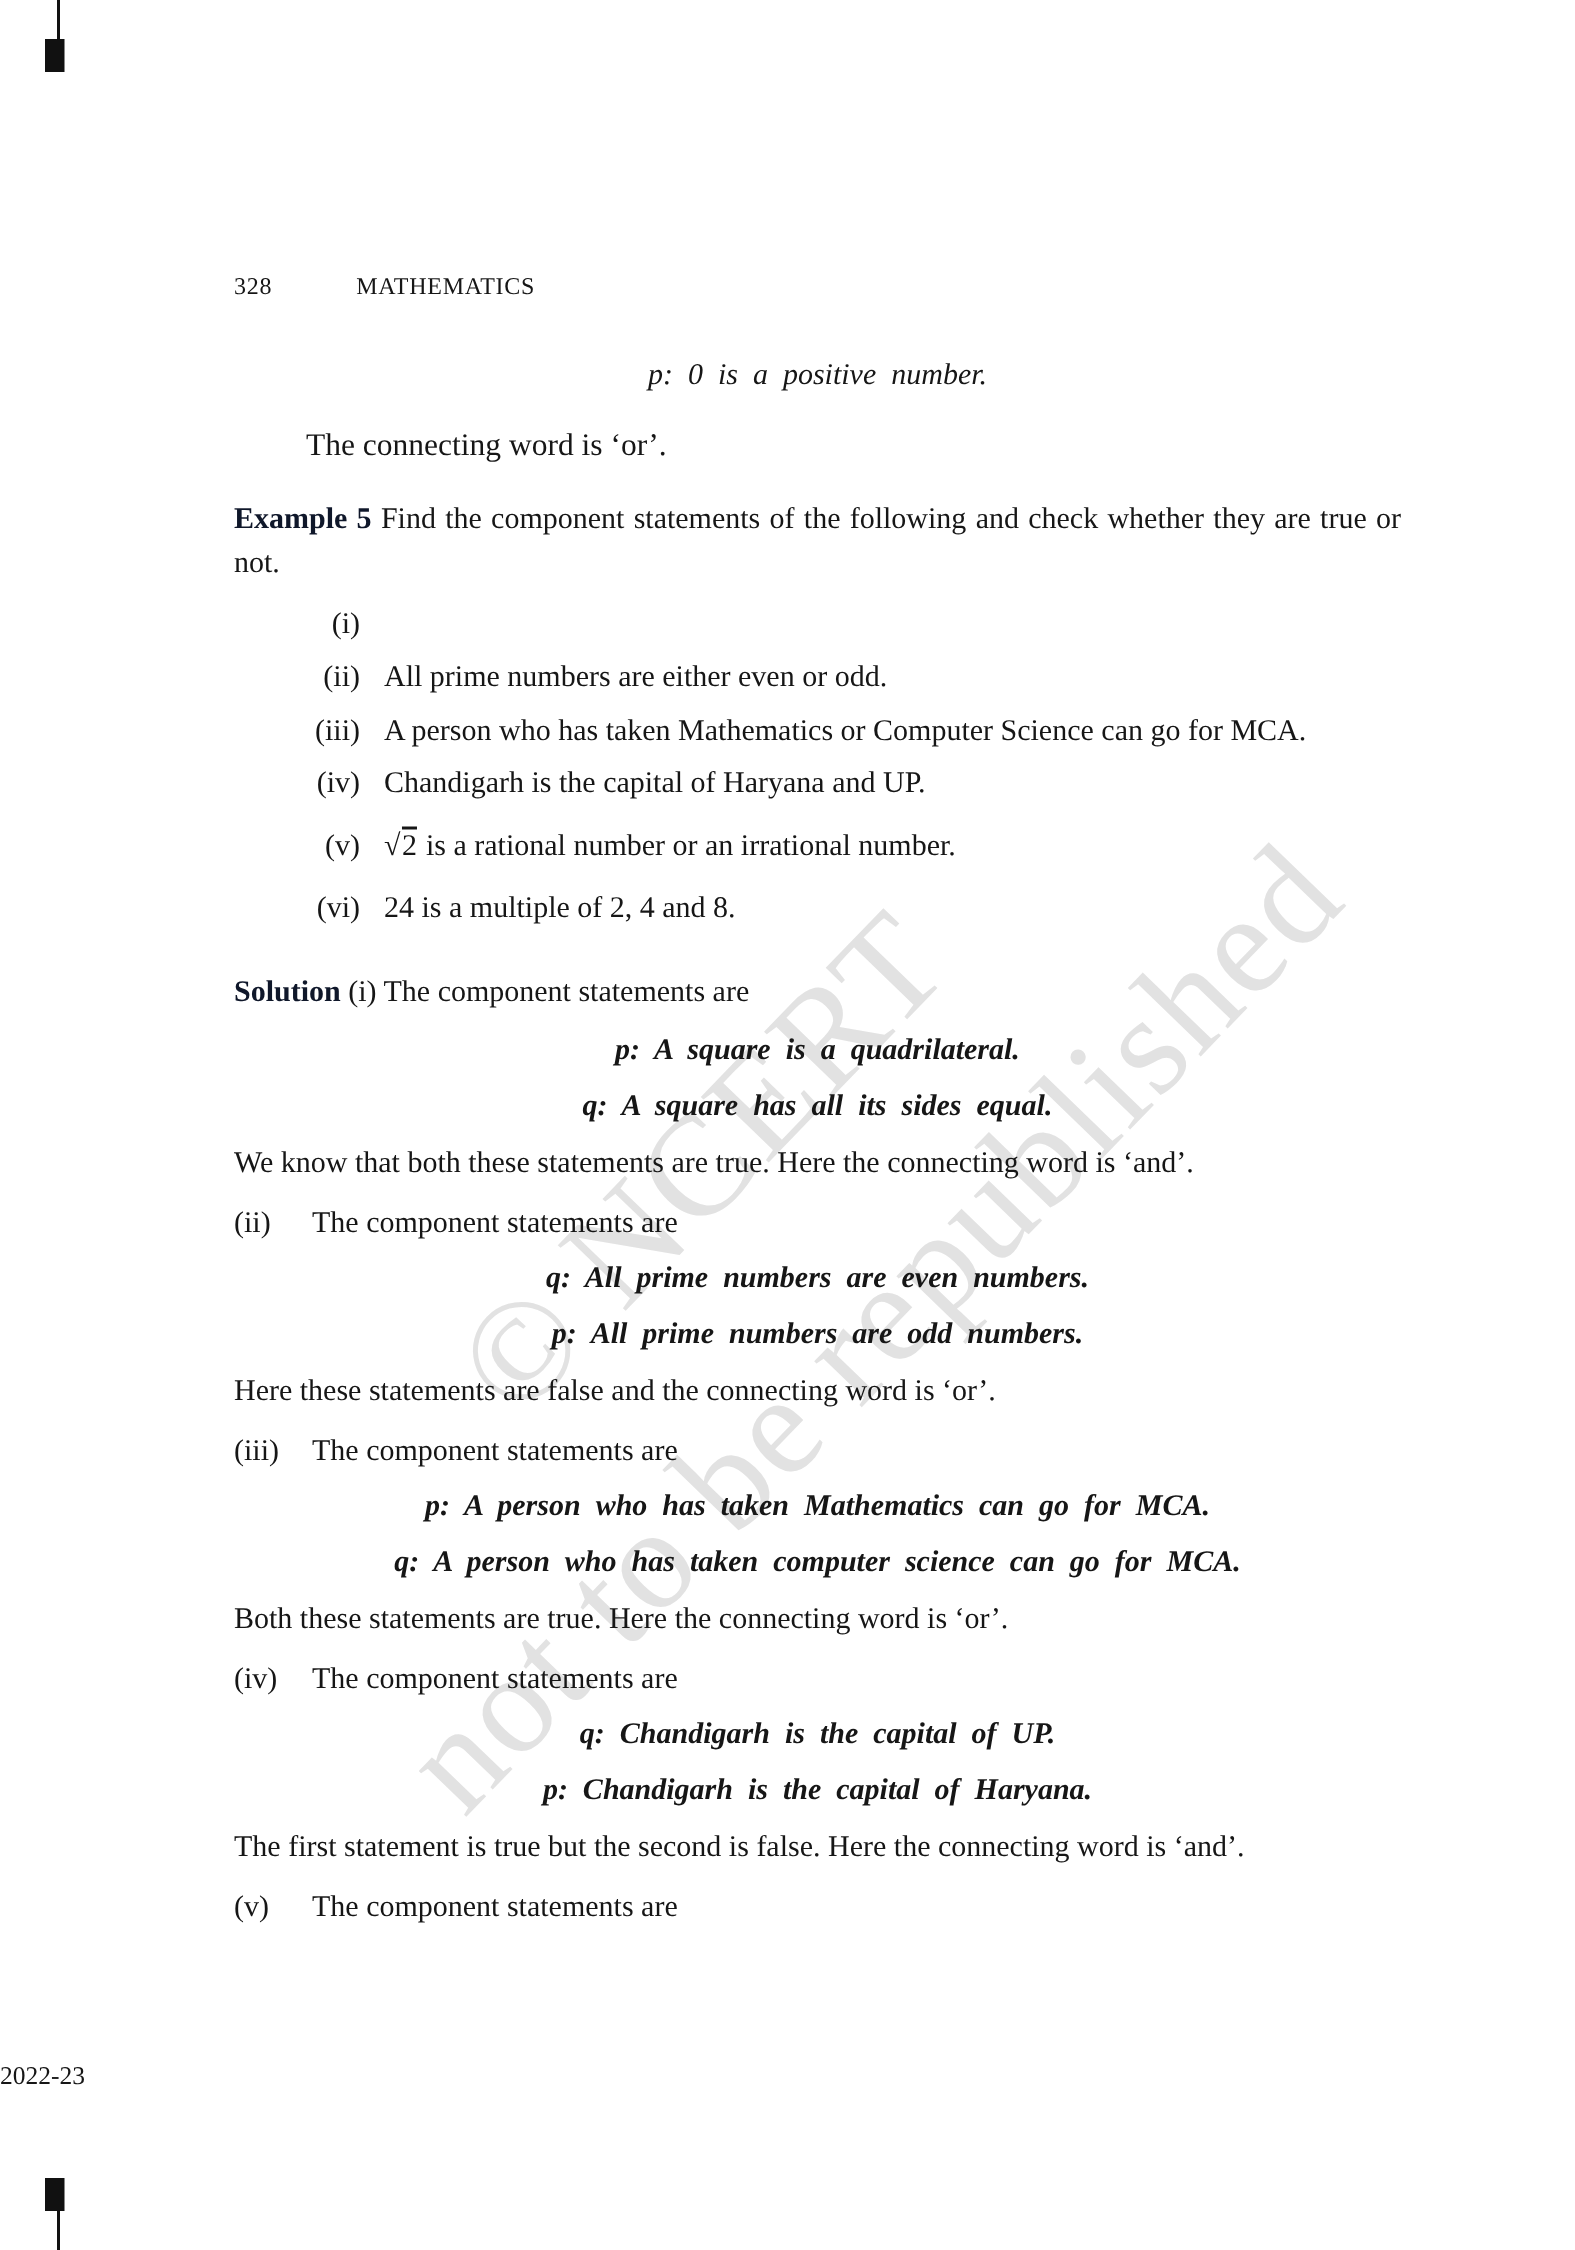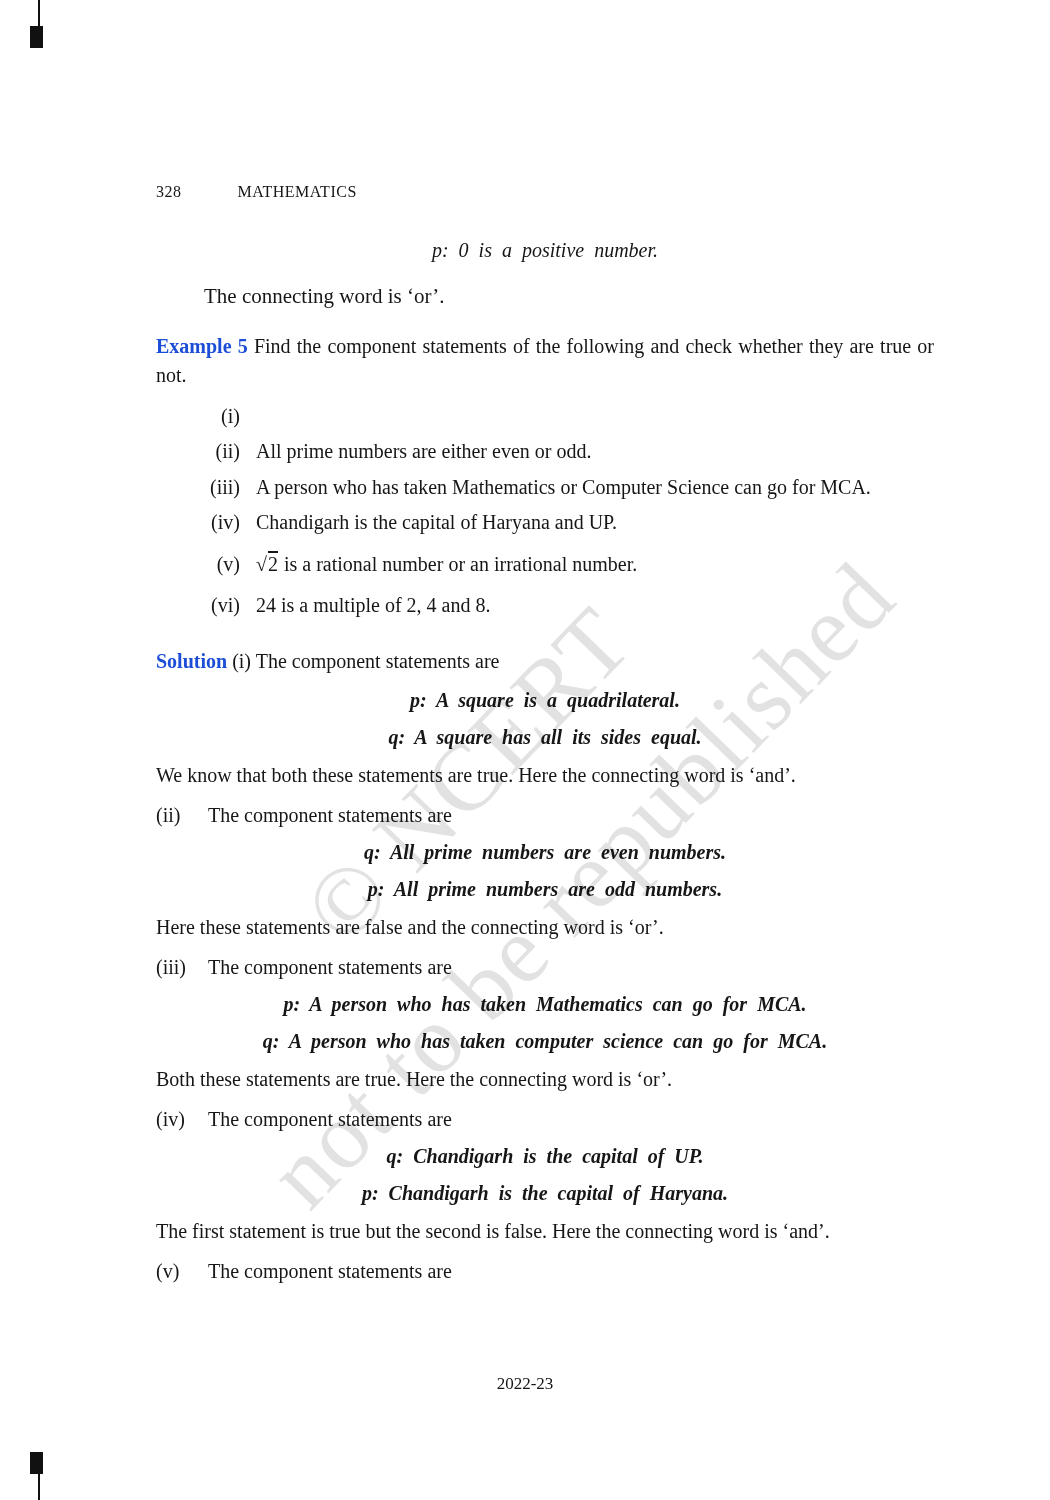--- a/index.html
+++ b/index.html
@@ -81,21 +81,21 @@
   .para { margin: 0; }
   .connecting { margin-top: 20px; text-indent: 48px; font-size: 21px; }
 
   .example-para {
     margin-top: 22px;
     text-align: justify;
     line-height: 1.45;
   }
   .accent-label {
     font-weight: bold;
-    color: #1d4ed8;
+    color: #0f172a;
   }
   .accent-label::after { content: " "; }
 
   .ex-list { margin-top: 14px; }
   .ex-item {
     display: flex;
     line-height: 1.22;
     margin-bottom: 11px;
   }
   .ex-item .num {
@@ -124,21 +124,21 @@
 
   .conclusion { margin-top: 12px; }
 
   .sol-stmt { margin: 11px 0; font-weight: bold; }
 
   .footer {
     position: absolute;
     left: 0;
     right: 0;
     top: 1374px;
-    text-align: center;
+    text-align: left;
     font-size: 17px;
     z-index: 1;
   }
 </style>
 </head>
 <body>
 
 <div class="page">
 
   <div class="regmark-line top"></div>

